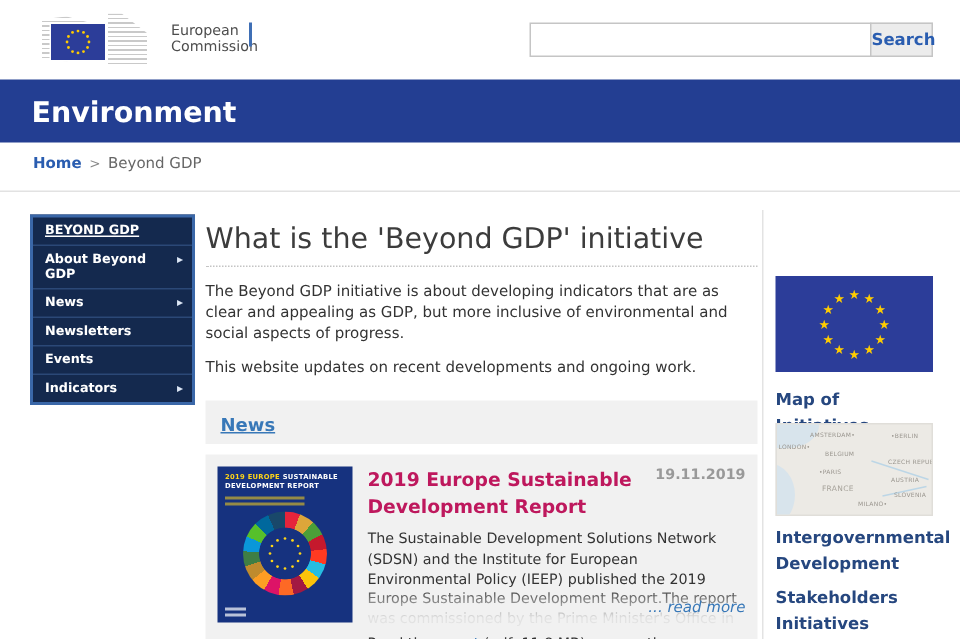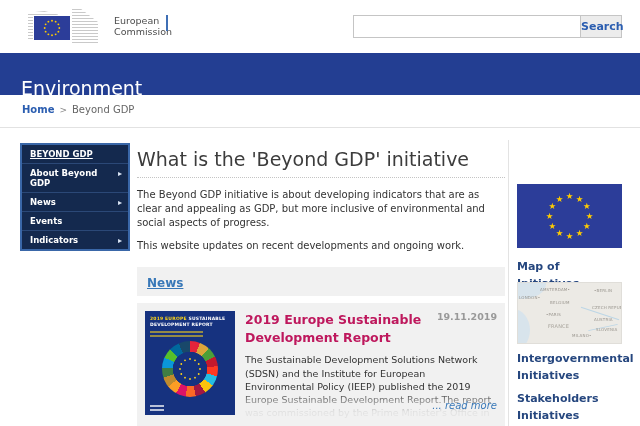--- a/index.html
+++ b/index.html
@@ -21,21 +21,21 @@
   .logo-text{position:absolute;left:86px;top:7px;font-size:9.5px;line-height:1.2;color:#4d4d4d;}
   .logo-bar{position:absolute;left:138px;top:7px;width:2px;height:16px;background:#3f6fb5;}
   .search-input{position:absolute;left:353px;top:15px;width:228px;height:23px;box-sizing:border-box;
      border:1px solid #c5c5c5;background:#fff;font-size:11px;padding:0 6px;outline:none;}
   .search-button{position:absolute;left:580px;top:15px;width:42px;height:23px;box-sizing:border-box;
      border:1px solid #c5c5c5;background:#ececec;color:#2a5db0;font-weight:bold;font-size:11px;
      font-family:inherit;cursor:pointer;padding:0;}
 
   
   .banner{position:absolute;left:0;top:53px;width:640px;height:42px;background:#233e92;}
-  .banner-title{position:absolute;left:21px;top:24px;color:#fff;font-size:19px;font-weight:400;}
+  .banner-title{position:absolute;left:21px;top:11px;color:#fff;font-size:19px;font-weight:700;}
   .breadcrumb{position:absolute;left:22px;top:104px;font-size:10px;}
   .crumb-home{color:#2a5db0;font-weight:bold;text-decoration:none;}
   .crumb-sep{color:#888;margin:0 5px;font-size:9px;}
   .crumb-current{color:#666;}
   .rule{position:absolute;left:0;top:127px;width:640px;height:1px;background:#e2e2e2;}
 
   
   .nav{position:absolute;left:20px;top:143px;width:110px;box-sizing:border-box;
        background:#14294e;border:2px solid #3a67a8;}
   .nav-row{position:relative;padding:4px 8px;font-size:8.5px;font-weight:bold;color:#fff;
@@ -162,20 +162,23 @@
     </div>
     <div class="nav-row">
       <span>About Beyond GDP</span>
       <span class="arrow"></span>
     </div>
     <div class="nav-row">
       <span>News</span>
       <span class="arrow"></span>
     </div>
     <div class="nav-row">
+      <span>Newsletters</span>
+    </div>
+    <div class="nav-row">
       <span>Events</span>
     </div>
     <div class="nav-row">
       <span>Indicators</span>
       <span class="arrow"></span>
     </div>
   </div>
 
   <div class="main">
     <h1 class="page-title">What is the 'Beyond GDP' initiative</h1>
@@ -273,17 +276,17 @@
       <span class="maplabel ml2">LONDON•</span>
       <span class="maplabel ml3">BELGIUM</span>
       <span class="maplabel ml4">CZECH REPUBL</span>
       <span class="maplabel ml5">•PARIS</span>
       <span class="maplabel ml6">AUSTRIA</span>
       <span class="maplabel ml7">FRANCE</span>
       <span class="maplabel ml8">SLOVENIA</span>
       <span class="maplabel ml9">MILANO•</span>
     </div>
 
-    <a class="rail-link rl-inter">Intergovernmental Initiatives</a>
+    <a class="rail-link rl-inter">Intergovernmental Development</a>
     <a class="rail-link rl-stake">Stakeholders Initiatives</a>
   </div>
 
 </div>
 
 </body></html>

